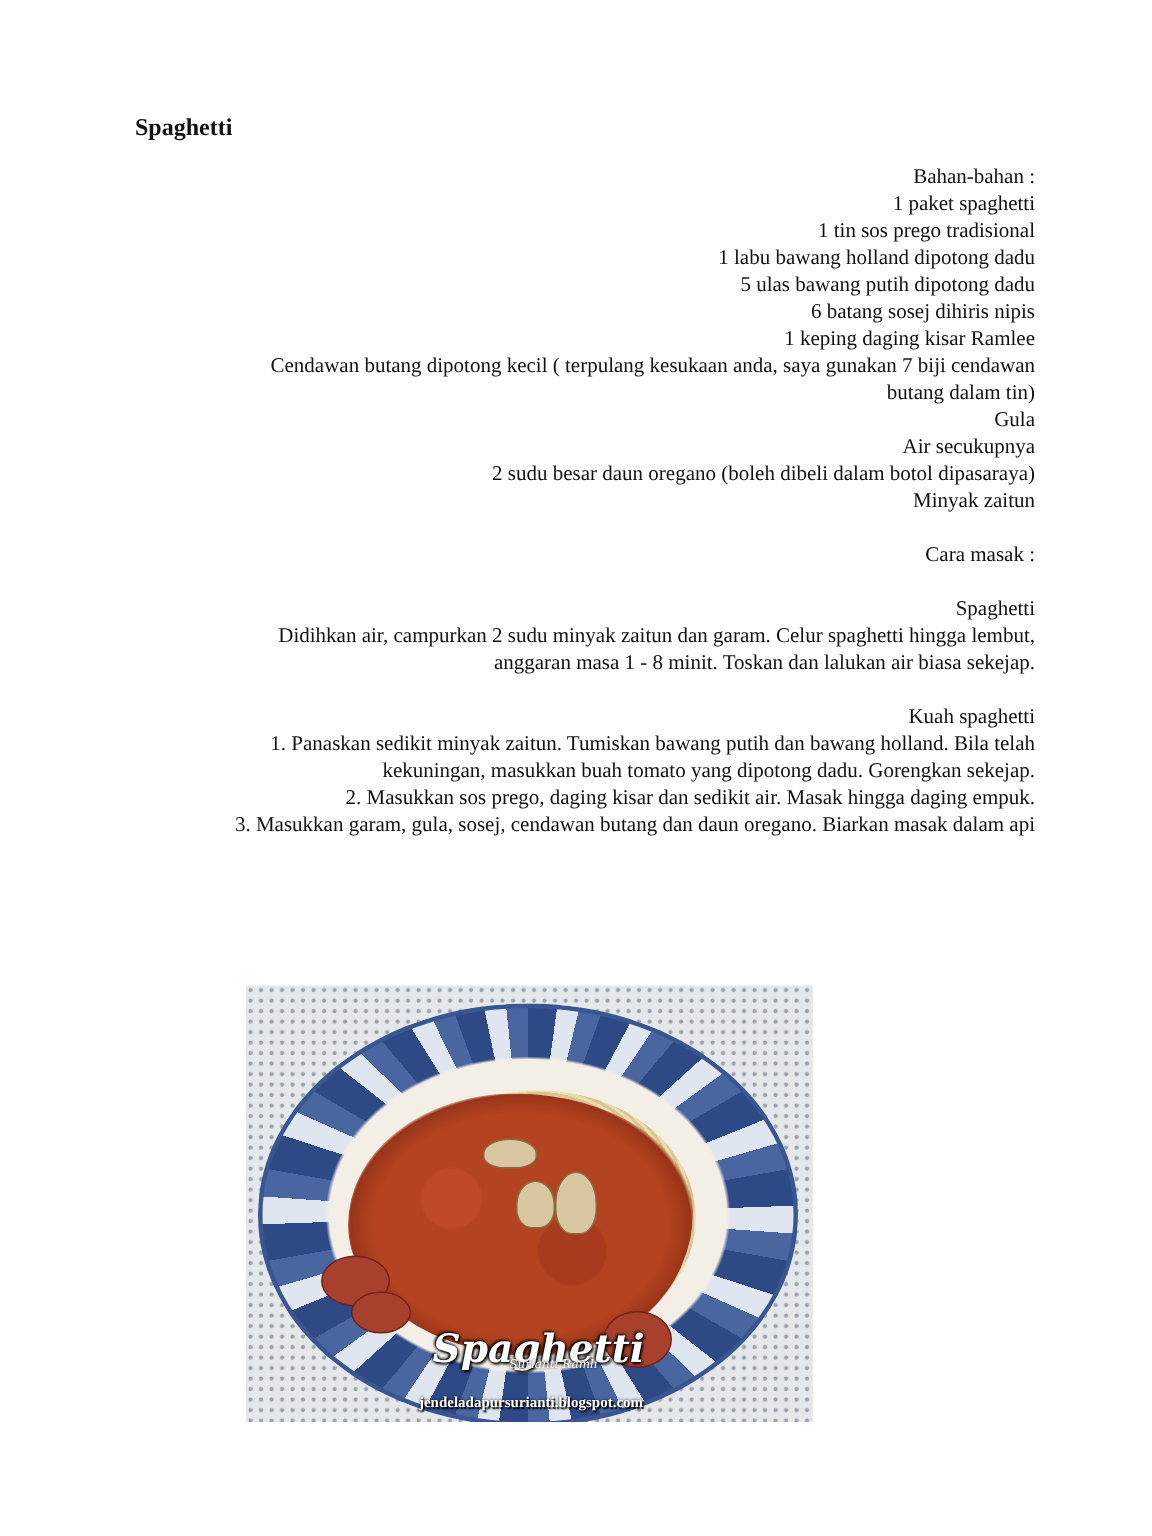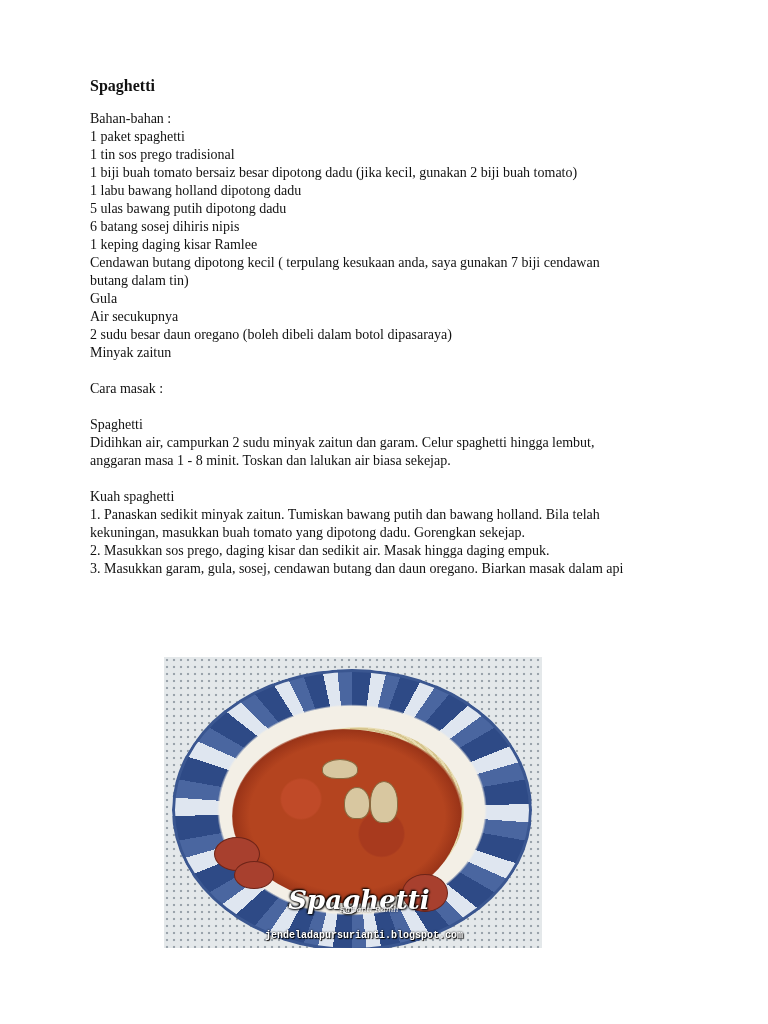--- a/index.html
+++ b/index.html
@@ -3,21 +3,21 @@
   <meta charset="utf-8">
   <style>
     html, body { margin: 0; padding: 0; }
     body {
       width: 768px; height: 1024px; background: #ffffff;
       position: relative; overflow: hidden;
       font-family: "Liberation Serif", serif; color: #111;
     }
     .page { position: absolute; left: 90px; top: 76px; width: 600px; }
     .title { font-size: 16px; font-weight: bold; line-height: 20px; margin: 0 0 14px 0; }
-    .line { font-size: 14px; line-height: 18px; white-space: normal; }
+    .line { font-size: 14px; line-height: 18px; white-space: normal; text-align: right; }
     .gap { height: 18px; }
     .photo {
       position: absolute; left: 164px; top: 657px; width: 378px; height: 291px;
       overflow: hidden;
       background:
         radial-gradient(circle at 3px 3px, #9aa3ab 1.2px, transparent 1.6px) 0 0/7px 7px,
         #e4e8ea;
     }
     .plate {
       position: absolute; left: 8px; top: 12px; width: 360px; height: 282px;
@@ -47,36 +47,35 @@
       font-family: "DejaVu Serif", serif; font-style: italic; font-weight: bold;
       font-size: 26px; color: #fff;
       text-shadow: 0 0 2px #000, 1px 1px 2px #000, -1px -1px 2px #000;
     }
     .wm-sub {
       position: absolute; left: 145px; top: 248px; width: 120px; text-align: center;
       font-family: "DejaVu Serif", serif; font-style: italic; font-size: 8px; color: #fff;
       text-shadow: 0 0 2px #000;
     }
     .wm-url {
-      position: absolute; left: 80px; top: 273px; width: 240px; text-align: center;
-      font-family: Liberation Mono, monospace; font-weight: bold; font-size: 10px; color: #fff;
+      position: absolute; left: 70px; top: 273px; width: 240px; text-align: center;
+      font-family: Liberation Serif, serif; font-weight: bold; font-size: 10px; color: #fff;
       text-shadow: 0 0 2px #000, 1px 1px 1px #000;
     }
   </style>
 </head>
 <body>
 
 <div class="page">
   <div class="title">Spaghetti</div>
 
   <div class="line">Bahan-bahan :</div>
   <div>
     <div class="line">1 paket spaghetti</div>
     <div class="line">1 tin sos prego tradisional</div>
-    <div class="line">1 biji buah tomato bersaiz besar dipotong dadu (jika kecil, gunakan 2 biji buah tomato)</div>
     <div class="line">1 labu bawang holland dipotong dadu</div>
     <div class="line">5 ulas bawang putih dipotong dadu</div>
     <div class="line">6 batang sosej dihiris nipis</div>
     <div class="line">1 keping daging kisar Ramlee</div>
     <div class="line">Cendawan butang dipotong kecil ( terpulang kesukaan anda, saya gunakan 7 biji cendawan</div>
     <div class="line">butang dalam tin)</div>
     <div class="line">Gula</div>
     <div class="line">Air secukupnya</div>
     <div class="line">2 sudu besar daun oregano (boleh dibeli dalam botol dipasaraya)</div>
     <div class="line">Minyak zaitun</div>

